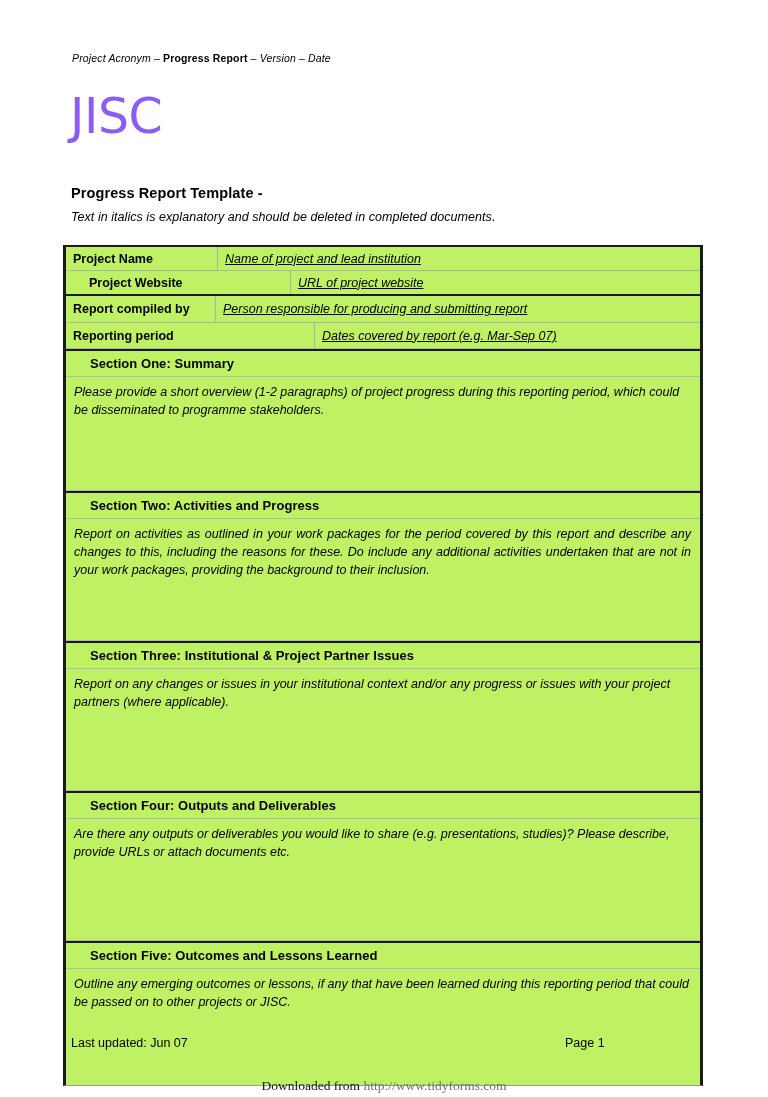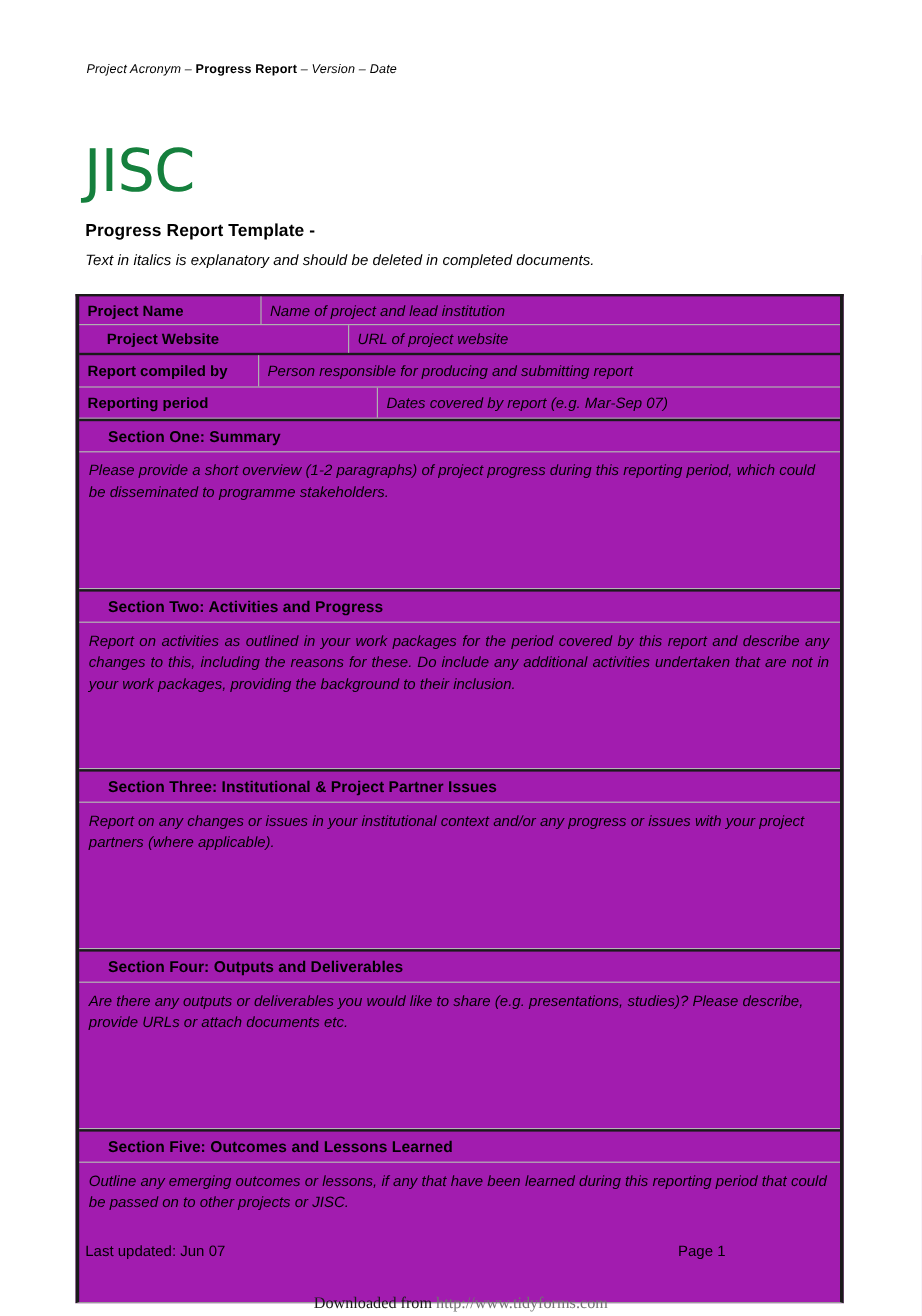--- a/index.html
+++ b/index.html
@@ -41,23 +41,22 @@
 
   
   .logo {
     position: absolute;
     left: 70px;
     top: 92px;
     font-family: "DejaVu Sans", sans-serif;
     font-size: 49px;
     font-weight: 400;
     letter-spacing: -0.5px;
-    color: #15803d;
+    color: #8b5cf6;
     line-height: 1;
-    margin-top: 26px;
   }
 
   
   .doc-title {
     position: absolute;
     left: 71px;
     top: 185px;
     font-size: 14.5px;
     font-weight: bold;
     letter-spacing: .1px;
@@ -75,21 +74,21 @@
   .form-table {
     position: absolute;
     left: 63px;
     top: 245px;
     width: 640px;
     border-left: 3px solid #1a1a1a;
     border-right: 3px solid #1a1a1a;
     border-top: 2px solid #1a1a1a;
     border-bottom: 1px solid #9a9a9a;
     box-sizing: border-box;
-    background: #a21caf;
+    background: #bef264;
   }
 
   
   .info-row {
     display: flex;
     align-items: stretch;
     border-bottom: 1px solid #b0b0b0;
     box-sizing: border-box;
   }
   .info-row.thick-bottom {
@@ -106,20 +105,21 @@
     align-items: center;
   }
   .info-value {
     flex: 1 1 auto;
     font-size: 12.5px;
     font-style: italic;
     padding: 4px 6px 4px 7px;
     box-sizing: border-box;
     display: flex;
     align-items: center;
+    text-decoration: underline;
   }
   .r1 .info-label { width: 152px; height: 23px; }
   .r2 .info-label { width: 209px; height: 23px; margin-left: 16px; }
   .r3 .info-label { width: 150px; height: 26px; }
   .r4 .info-label { width: 249px; height: 25px; }
 
   
   .section-head {
     font-size: 13px;
     font-weight: bold;

